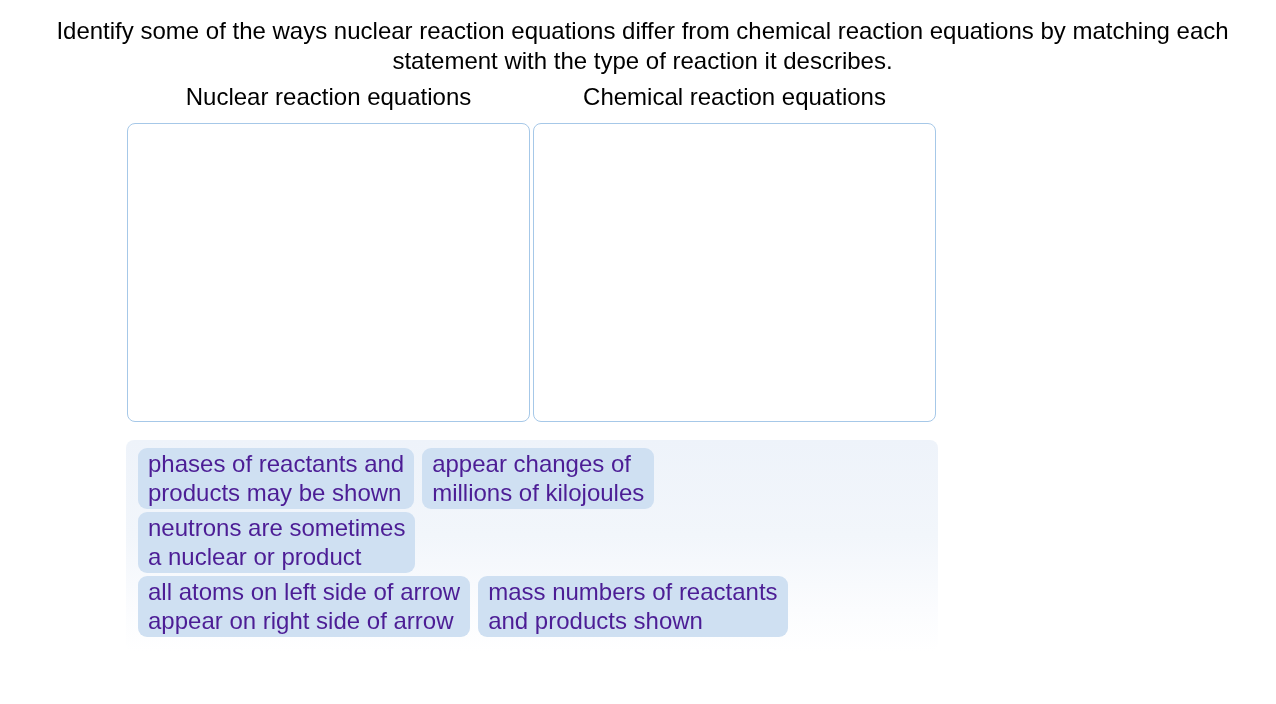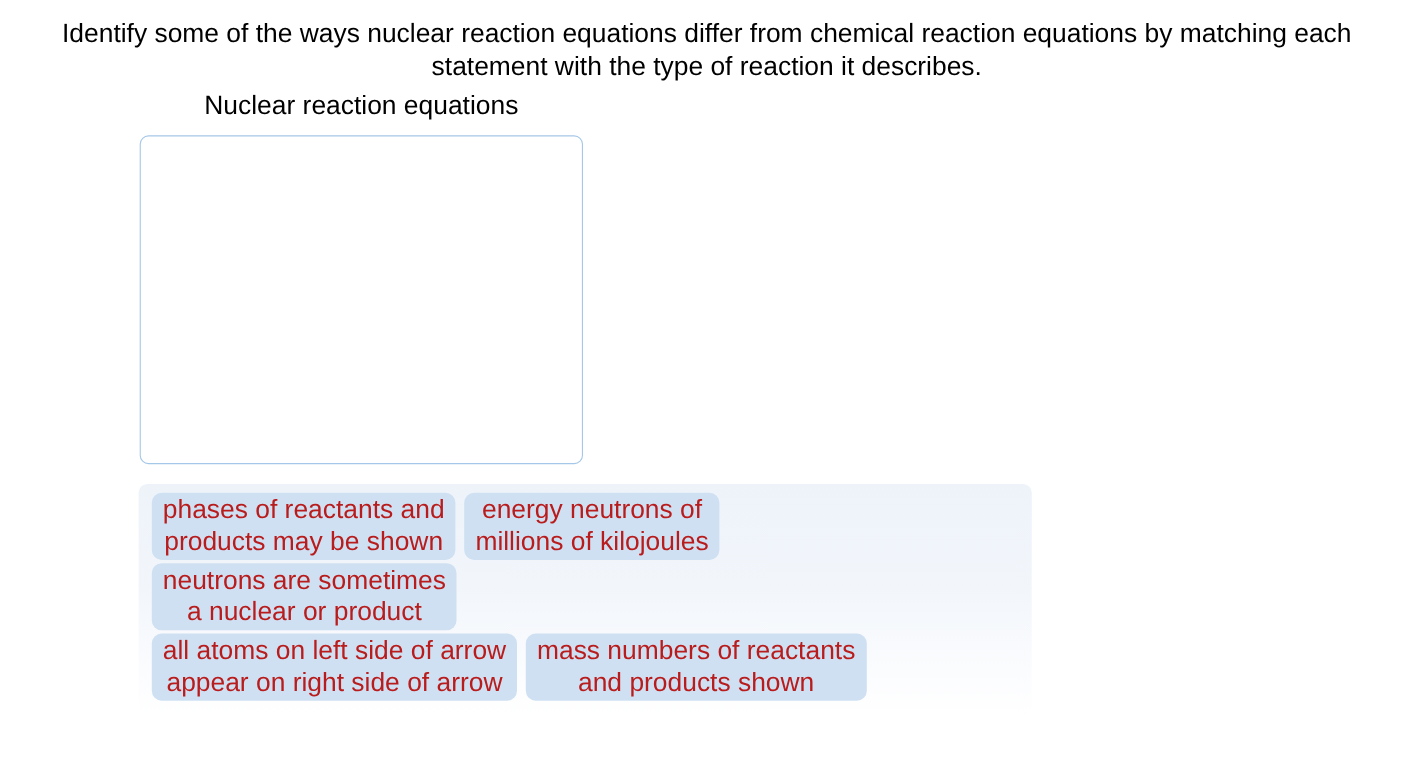--- a/index.html
+++ b/index.html
@@ -77,52 +77,54 @@
     align-content: flex-start;
     padding-left: 12px;
     padding-right: 12px;
     box-sizing: border-box;
   }
   .tile {
     background: #cfe0f2;
     border-radius: 9px;
     font-size: 24px;
     line-height: 29px;
-    text-align: center;
-    color: #b91c1c;
+    color: #4c1d95;
     padding: 1px 10px 2px 10px;
     margin: 0 8px 3px 0;
     box-sizing: border-box;
     cursor: move;
     user-select: none;
     white-space: pre-line;
   }
   
   .row-break { flex-basis: 100%; height: 0; }
 </style>
 </head>
 <body>
 
 <div id="prompt">Identify some of the ways nuclear reaction equations differ from chemical reaction equations by matching each statement with the type of reaction it describes.</div>
 
 <div id="drop-area">
 
   <div class="zone-col">
     <div class="zone-title">Nuclear reaction equations</div>
     <div class="zone-box"></div>
+  </div><div class="zone-col">
+    <div class="zone-title">Chemical reaction equations</div>
+    <div class="zone-box"></div>
   </div>
 
 </div>
 
 <div id="tray">
   <div id="tile-list">
 
     <div class="tile">phases of reactants and
 products may be shown</div>
-    <div class="tile">energy neutrons of
+    <div class="tile">appear changes of
 millions of kilojoules</div>
     <div class="row-break"></div>
 
     <div class="tile">neutrons are sometimes
 a nuclear or product</div>
     <div class="row-break"></div>
 
     <div class="tile">all atoms on left side of arrow
 appear on right side of arrow</div>
     <div class="tile">mass numbers of reactants

